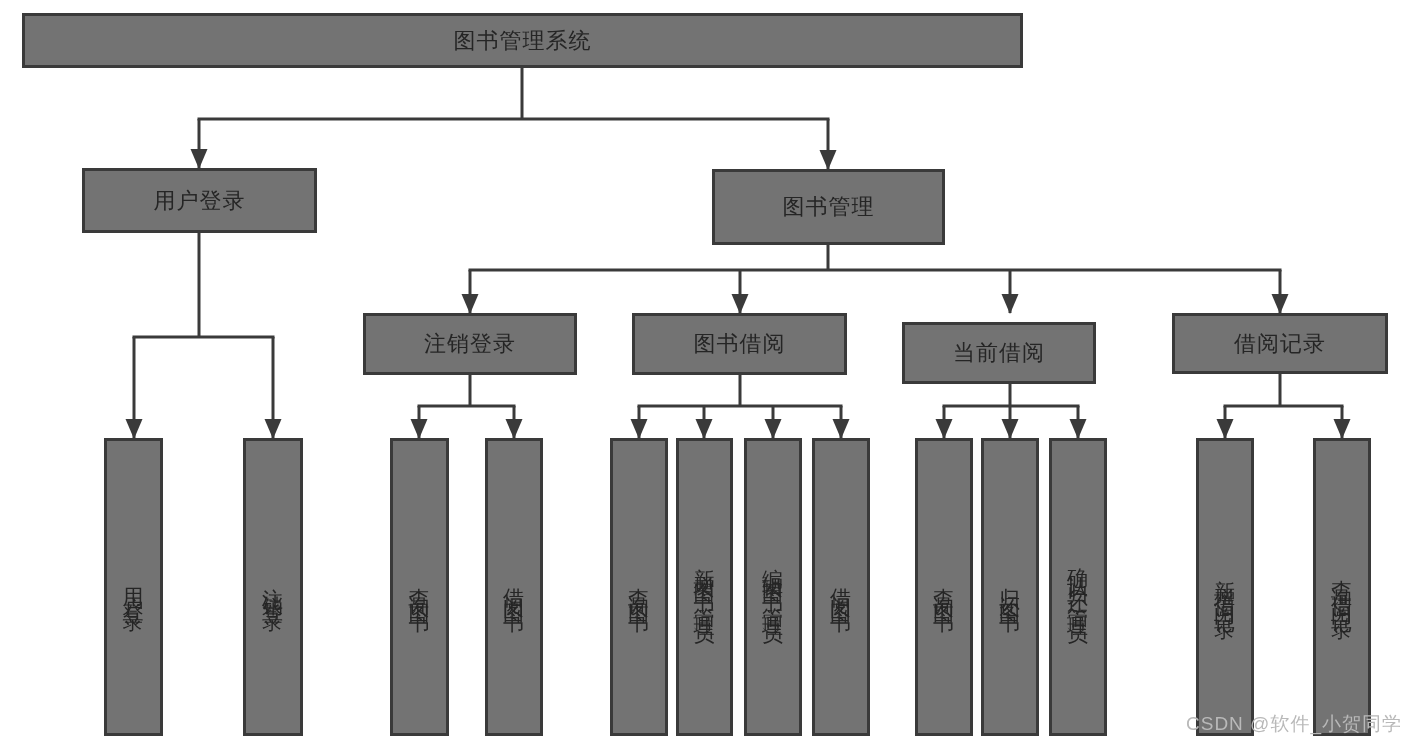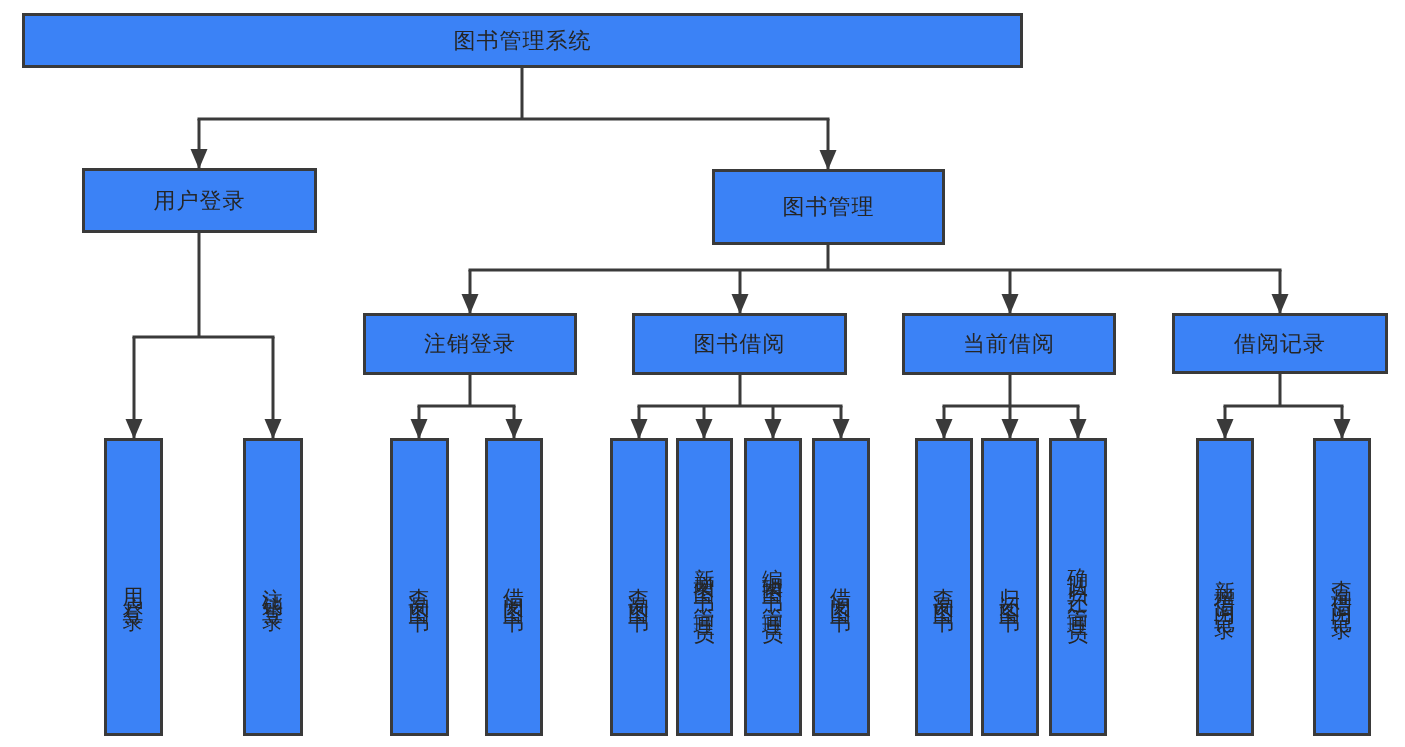--- a/index.html
+++ b/index.html
@@ -2,21 +2,21 @@
 <html><head>
 <meta charset="utf-8">
 <style>
   html,body { margin:0; padding:0; background:#ffffff; }
   .canvas {
     position:relative; width:1405px; height:747px; background:#ffffff;
     font-family:"Liberation Sans", sans-serif; overflow:hidden;
   }
   .wires { position:absolute; left:0; top:0; width:1405px; height:747px; }
   .node {
-    position:absolute; box-sizing:border-box; background:#3b82f6;
+    position:absolute; box-sizing:border-box; background:#737373;
     border:3px solid #3a3a3a; color:#252525;
     display:flex; align-items:center; justify-content:center;
     text-align:center;
   }
   .h-node span { font-size:22px; letter-spacing:1px; white-space:nowrap; }
   .v-node span {
     writing-mode:vertical-rl; text-orientation:upright;
     font-size:21px; letter-spacing:8px; line-height:1; white-space:nowrap;
   }
   .watermark {
@@ -77,21 +77,21 @@
   <div class="node h-node" style="left:712px; top:169px; width:233px; height:76px;">
     <span>图书管理</span>
   </div>
 
   <div class="node h-node" style="left:363px; top:313px; width:214px; height:62px;">
     <span>注销登录</span>
   </div>
   <div class="node h-node" style="left:632px; top:313px; width:215px; height:62px;">
     <span>图书借阅</span>
   </div>
-  <div class="node h-node" style="left:902px; top:313px; width:214px; height:62px;">
+  <div class="node h-node" style="left:902px; top:322px; width:194px; height:62px;">
     <span>当前借阅</span>
   </div>
   <div class="node h-node" style="left:1172px; top:313px; width:216px; height:61px;">
     <span>借阅记录</span>
   </div>
 
   <div class="node v-node" style="left:104px; top:438px; width:59px; height:298px;">
     <span>用户登录</span>
   </div>
   <div class="node v-node" style="left:243px; top:438px; width:60px; height:298px;">
@@ -128,14 +128,15 @@
     <span>确认归还（管理员）</span>
   </div>
 
   <div class="node v-node" style="left:1196px; top:438px; width:58px; height:298px;">
     <span>新增借阅记录</span>
   </div>
   <div class="node v-node" style="left:1313px; top:438px; width:58px; height:298px;">
     <span>查询借阅记录</span>
   </div>
 
+  <div class="watermark">CSDN @软件_小贺同学</div>
 
 </div>
 
 </body></html>

